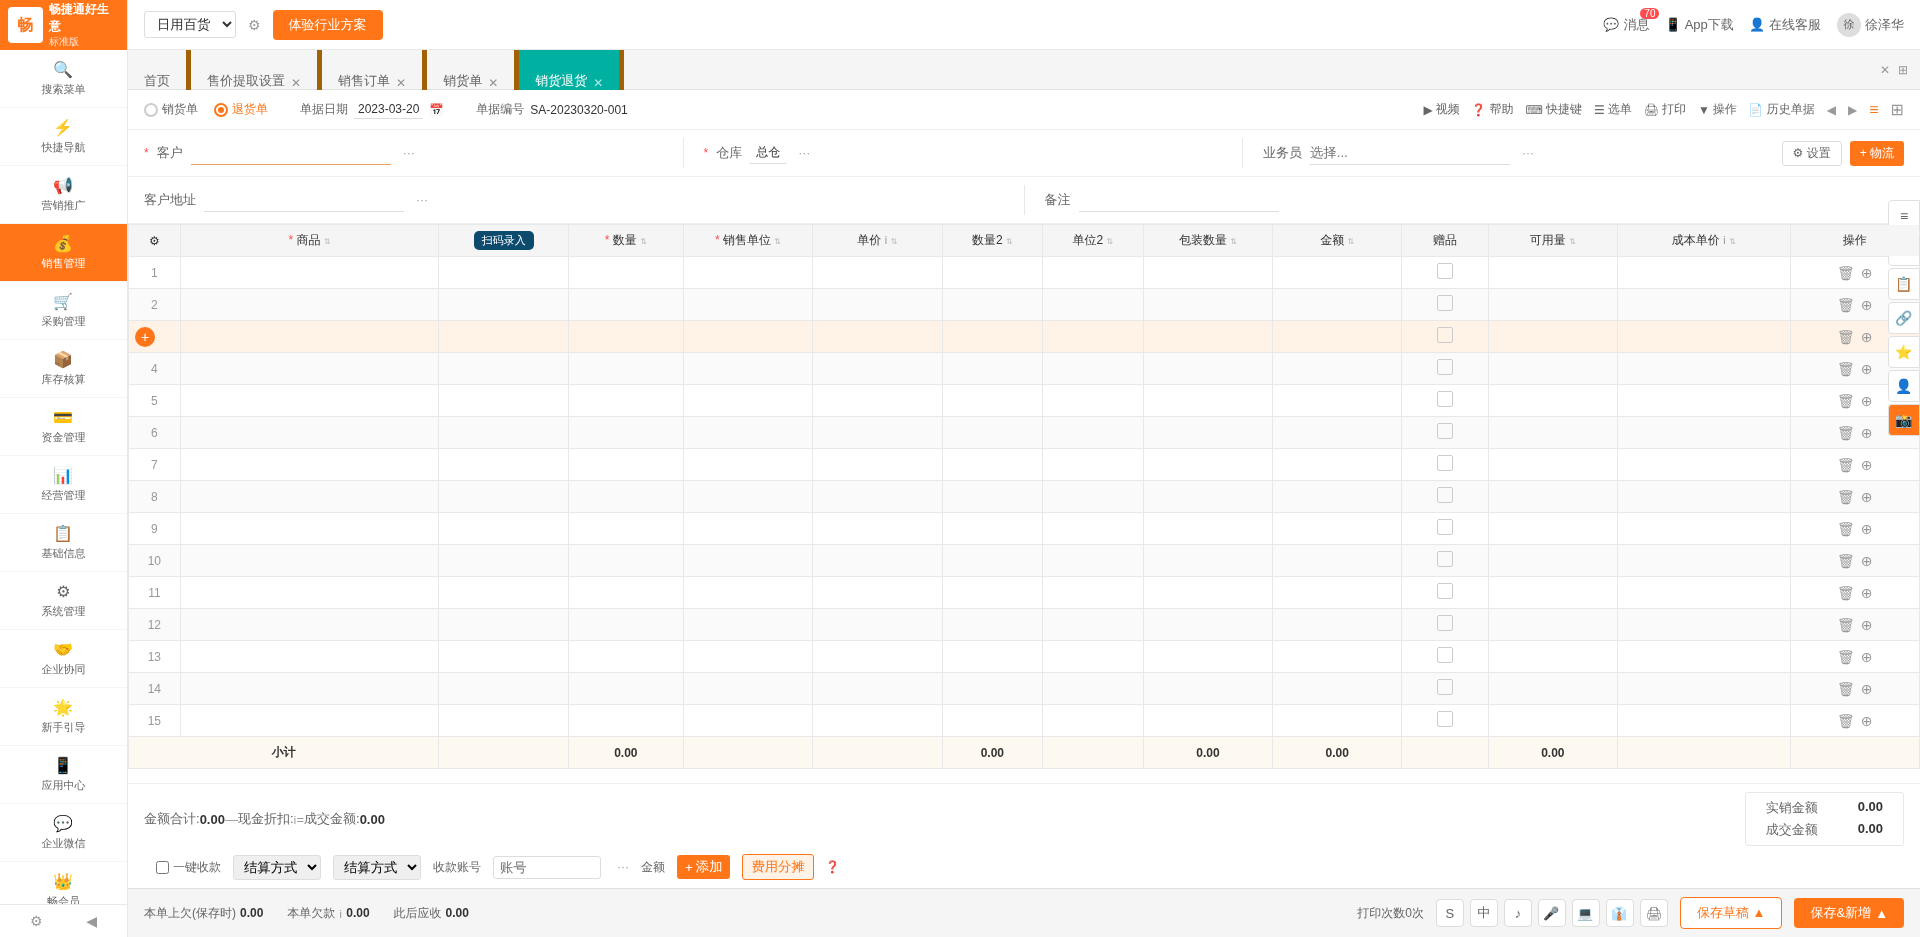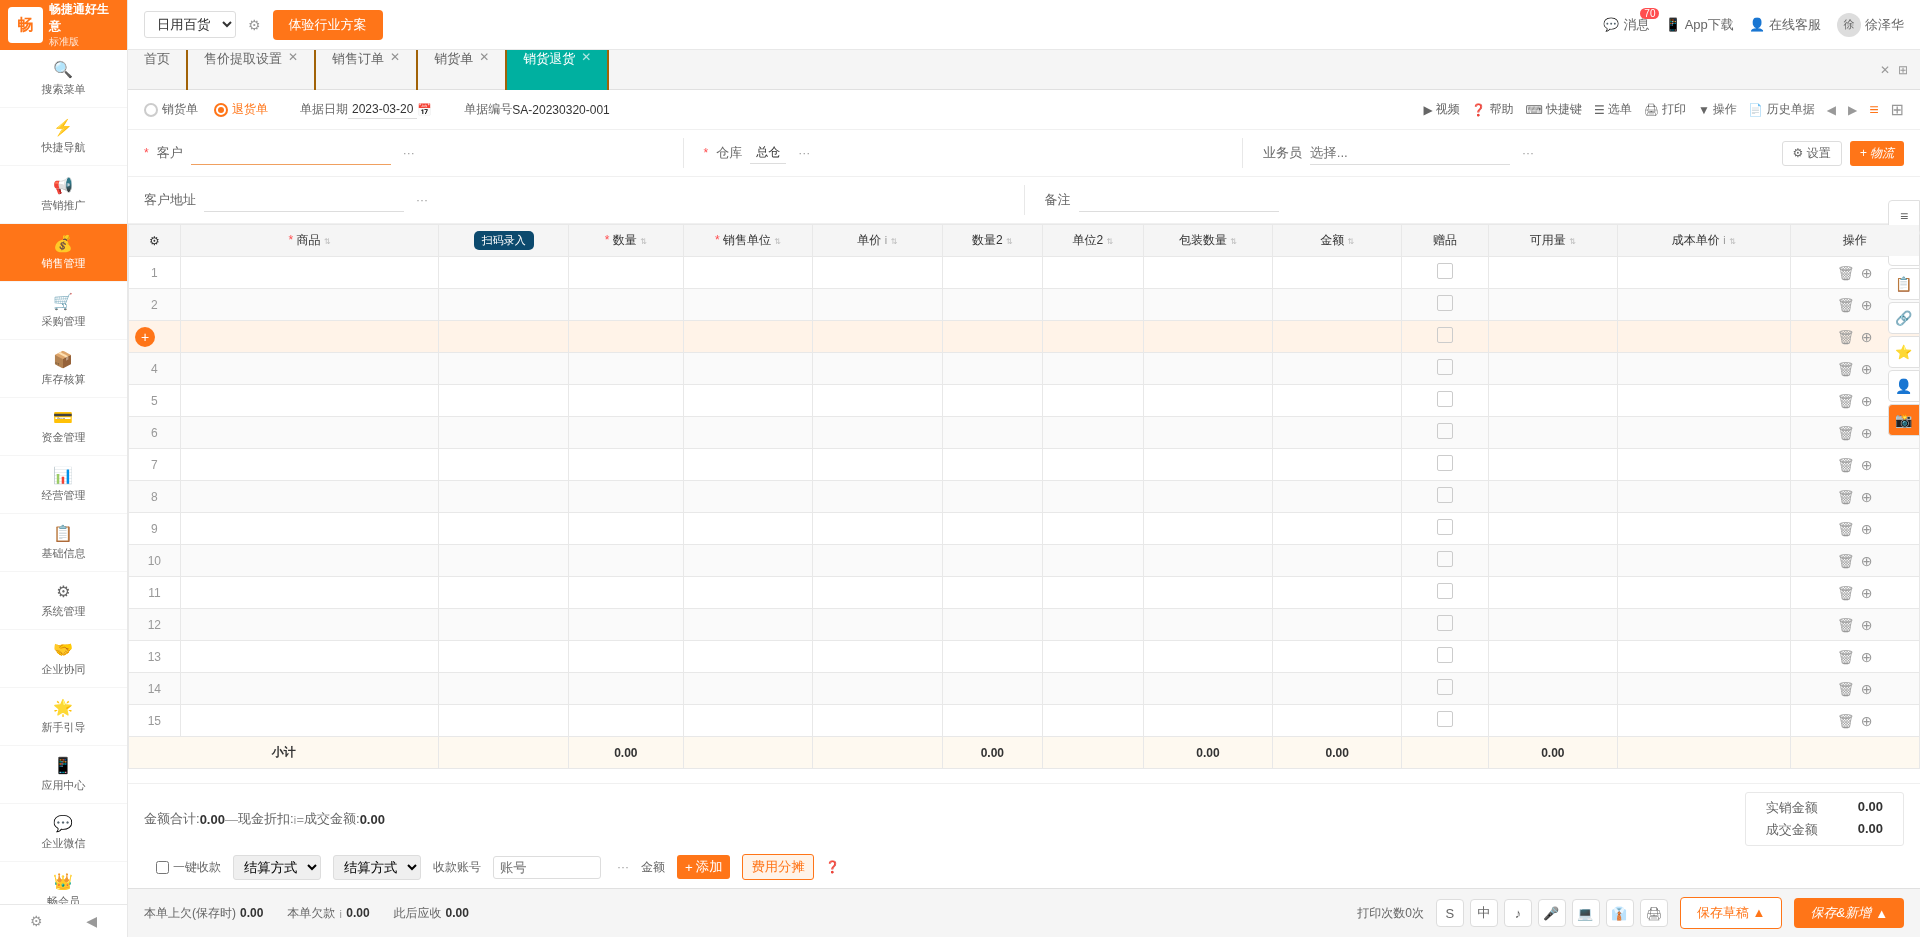--- a/index.html
+++ b/index.html
@@ -28,51 +28,51 @@
     .topbar-gear { color: #999; cursor: pointer; font-size: 14px; }
     .topbar-exp-btn { background: #ff7518; color: #fff; border: none; padding: 6px 16px; border-radius: 4px; cursor: pointer; font-size: 13px; }
     .topbar-right { display: flex; align-items: center; gap: 16px; color: #666; font-size: 13px; }
     .topbar-msg { position: relative; cursor: pointer; }
     .topbar-msg-badge { position: absolute; top: -8px; right: -10px; background: #ff4d4f; color: #fff; font-size: 10px; padding: 0 4px; border-radius: 8px; }
     .topbar-user { display: flex; align-items: center; gap: 4px; cursor: pointer; }
     .topbar-avatar { width: 24px; height: 24px; border-radius: 50%; background: #ddd; display: flex; align-items: center; justify-content: center; font-size: 11px; color: #666; }
 
     
     .tabbar { display: flex; align-items: center; background: #f5f5f5; border-bottom: 1px solid #e0e0e0; flex-shrink: 0; height: 40px; }
-    .tab { display: flex; align-items: flex-start; gap: 6px; padding: 0 16px; height: 40px; cursor: pointer; color: #666; border-right: 2px solid #a16207; font-size: 13px; white-space: nowrap; }
+    .tab { display: flex; align-items: flex-end; gap: 6px; padding: 0 16px; height: 40px; cursor: pointer; color: #666; border-right: 5px solid #a16207; font-size: 13px; white-space: nowrap; }
     .tab.active { background: #00b0a0; color: #fff; }
     .tab-close { font-size: 12px; opacity: 0.7; }
     .tabbar-actions { margin-left: auto; display: flex; align-items: center; gap: 8px; padding: 0 12px; color: #999; cursor: pointer; }
 
     
     .content { flex: 1; background: #fff; display: flex; flex-direction: column; overflow: hidden; }
 
     
     .form-header { padding: 10px 16px; border-bottom: 1px solid #f0f0f0; flex-shrink: 0; }
     .radio-group { display: flex; align-items: center; gap: 16px; }
     .radio-item { display: flex; align-items: center; gap: 4px; cursor: pointer; color: #666; }
     .radio-item.active { color: #ff7518; }
     .radio-dot { width: 14px; height: 14px; border-radius: 50%; border: 2px solid #ccc; display: flex; align-items: center; justify-content: center; }
     .radio-dot.active { border-color: #ff7518; }
     .radio-dot.active::after { content: ''; width: 6px; height: 6px; border-radius: 50%; background: #ff7518; }
-    .form-meta-item { display: flex; align-items: center; gap: 0; }
+    .form-meta-item { display: flex; align-items: center; gap: 6px; }
     .form-meta-label { color: #666; }
     .form-actions-top { margin-left: auto; display: flex; align-items: center; gap: 12px; color: #666; font-size: 12px; }
     .form-action-item { display: flex; align-items: center; gap: 3px; cursor: pointer; }
 
     
     .form-fields { display: flex; align-items: center; padding: 8px 16px; gap: 0; border-bottom: 1px solid #f0f0f0; flex-shrink: 0; }
     .field-group { display: flex; align-items: center; flex: 1; gap: 8px; }
     .field-label { color: #666; white-space: nowrap; font-size: 13px; }
     .field-required { color: #ff4d4f; }
     .field-input { flex: 1; border-bottom: 1px solid #ddd; padding: 4px 0; color: #333; min-width: 120px; max-width: 200px; }
     .field-dots { color: #999; cursor: pointer; margin-left: 4px; }
     .field-divider { width: 1px; background: #e8e8e8; height: 30px; margin: 0 20px; }
     .setting-btn { background: #fff; border: 1px solid #ddd; padding: 3px 10px; border-radius: 3px; cursor: pointer; color: #666; font-size: 12px; }
-    .add-btn { background: #ff7518; color: #fff; border: none; padding: 3px 10px; border-radius: 3px; cursor: pointer; font-size: 12px; font-style: italic; }
+    .add-btn { background: #ff7518; color: #fff; border: none; padding: 3px 10px; border-radius: 3px; cursor: pointer; font-size: 12px; }
 
     
     .table-container { flex: 1; overflow: auto; position: relative; }
     .data-table { width: 100%; border-collapse: collapse; font-size: 12px; }
     .data-table thead th { background: #f5f5f5; border: 1px solid #e8e8e8; padding: 6px 8px; text-align: center; white-space: nowrap; color: #333; font-weight: normal; position: sticky; top: 0; z-index: 2; }
     .data-table tbody td { border: 1px solid #e8e8e8; padding: 4px 6px; text-align: center; height: 32px; }
     .data-table tbody tr:nth-child(odd) { background: #fff; }
     .data-table tbody tr:nth-child(even) { background: #fafafa; }
     .data-table tbody tr.highlighted { background: #fff3e8; }
     .row-num { color: #999; }
@@ -102,21 +102,21 @@
     
     .bottom-bar { display: flex; align-items: center; justify-content: space-between; padding: 8px 16px; background: #f5f5f5; border-top: 1px solid #e0e0e0; flex-shrink: 0; }
     .bottom-stats { display: flex; align-items: center; gap: 24px; font-size: 12px; color: #666; }
     .bottom-stats-item { display: flex; align-items: center; gap: 4px; }
     .stats-value { color: #333; font-weight: bold; }
     .bottom-right { display: flex; align-items: center; gap: 12px; }
     .print-info { font-size: 12px; color: #666; }
     .toolbar-icons { display: flex; align-items: center; gap: 6px; }
     .toolbar-icon { width: 28px; height: 28px; border-radius: 4px; border: 1px solid #ddd; display: flex; align-items: center; justify-content: center; cursor: pointer; background: #fff; color: #666; font-size: 13px; }
     .save-draft-btn { background: #fff; border: 1px solid #ff7518; color: #ff7518; padding: 6px 16px; border-radius: 4px; cursor: pointer; font-size: 13px; }
-    .save-new-btn { background: #ff7518; color: #fff; border: none; padding: 6px 16px; border-radius: 4px; cursor: pointer; font-size: 13px; display: flex; align-items: center; gap: 4px; font-style: italic; }
+    .save-new-btn { background: #ff7518; color: #fff; border: none; padding: 6px 16px; border-radius: 4px; cursor: pointer; font-size: 13px; display: flex; align-items: center; gap: 4px; }
 
     
     .right-float { position: fixed; right: 0; top: 200px; display: flex; flex-direction: column; gap: 2px; }
     .right-float-btn { width: 32px; height: 32px; background: #fff; border: 1px solid #e0e0e0; display: flex; align-items: center; justify-content: center; cursor: pointer; color: #666; font-size: 14px; border-radius: 4px 0 0 4px; }
     .right-float-btn.active { background: #ff7518; color: #fff; }
 
     .sort-arrow { display: inline-block; font-size: 8px; color: #bbb; }
   </style>
 </head>
 <body>

